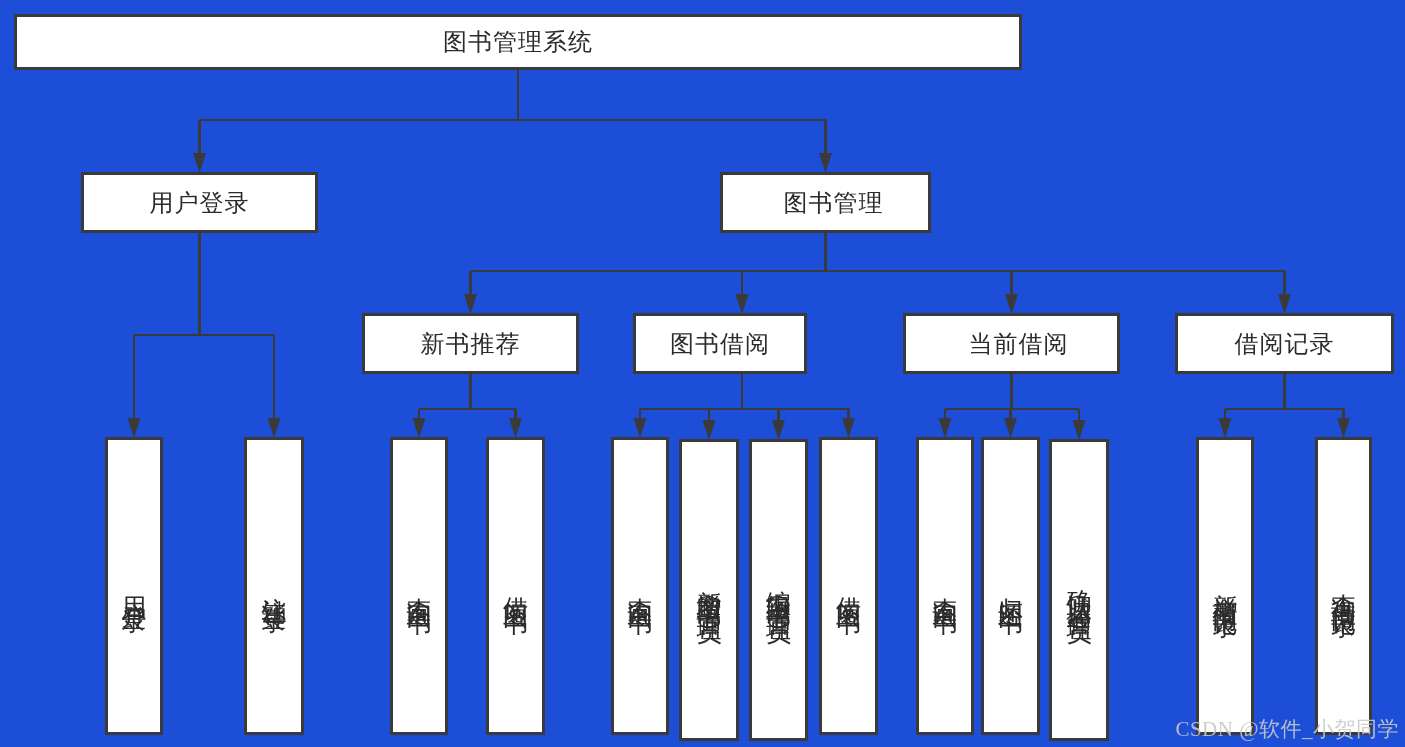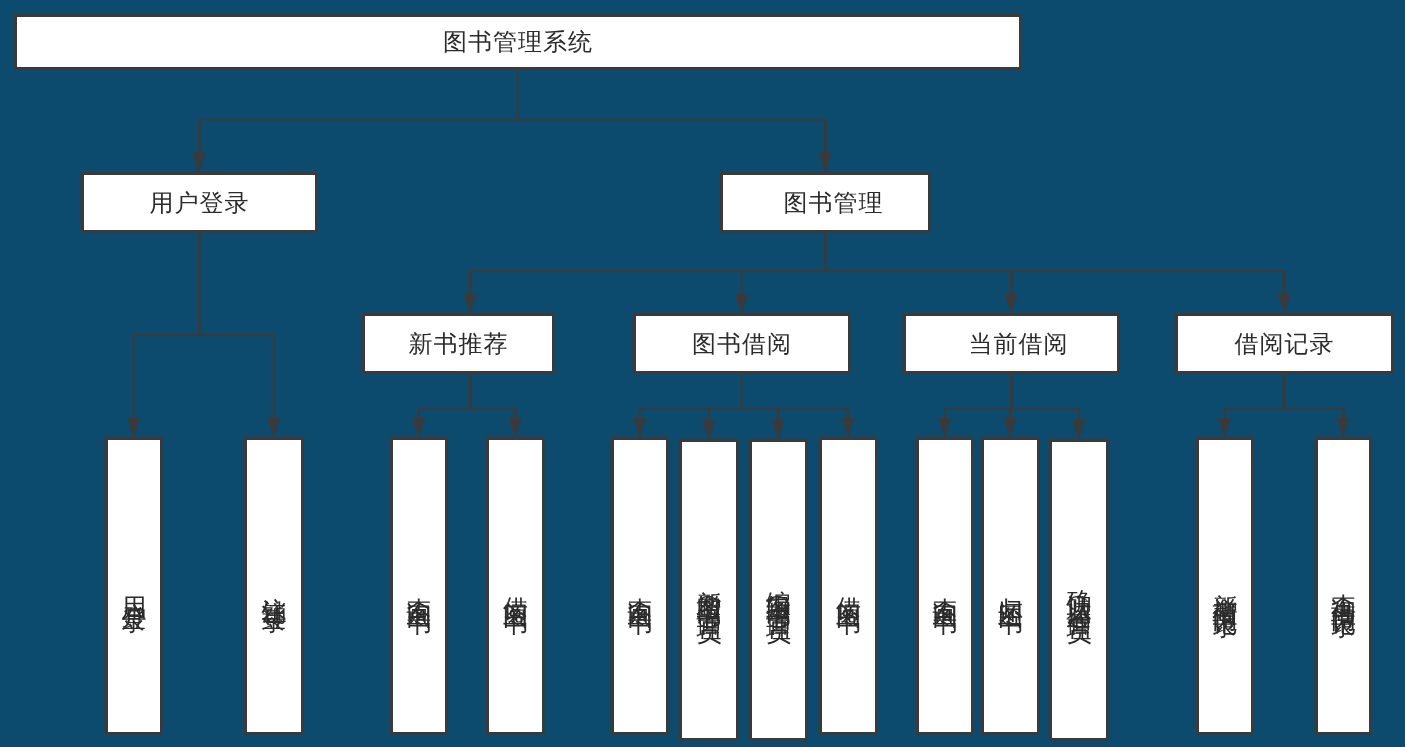--- a/index.html
+++ b/index.html
@@ -4,21 +4,21 @@
 <style>
   html, body {
     margin: 0;
     padding: 0;
     background: #ffffff;
   }
   .stage {
     position: relative;
     width: 1405px;
     height: 747px;
-    background: #0c4a6e;
+    background: #1d4ed8;
     overflow: hidden;
     font-family: Liberation Serif, serif;
   }
   .connectors {
     position: absolute;
     left: 0;
     top: 0;
     z-index: 0;
   }
   .node {
@@ -110,31 +110,32 @@
       <line x1="1225" y1="409" x2="1343.5" y2="409" stroke="#3a3a3a" stroke-width="2.5" shape-rendering="crispEdges"></line>
       <line x1="1225" y1="409" x2="1225" y2="419" stroke="#3a3a3a" stroke-width="2.5" shape-rendering="crispEdges"></line>
       <polygon points="1218.5,418 1231.5,418 1225,438" fill="#3a3a3a"></polygon>
       <line x1="1343.5" y1="409" x2="1343.5" y2="419" stroke="#3a3a3a" stroke-width="2.5" shape-rendering="crispEdges"></line>
       <polygon points="1337,418 1350,418 1343.5,438" fill="#3a3a3a"></polygon>
     </svg>
   <div id="nodes-layer">
       <div class="node h" style="left: 14px; top: 14px; width: 1008px; height: 56px;">图书管理系统</div>
       <div class="node h" style="left: 81px; top: 172px; width: 237px; height: 61px;">用户登录</div>
       <div class="node h" style="left: 720px; top: 172px; width: 211px; height: 61px; padding-left: 16px;">图书管理</div>
-      <div class="node h" style="left: 362px; top: 313px; width: 193px; height: 61px;">新书推荐</div>
-      <div class="node h" style="left: 633px; top: 313px; width: 218px; height: 61px;">图书借阅</div>
+      <div class="node h" style="left: 362px; top: 313px; width: 217px; height: 61px;">新书推荐</div>
+      <div class="node h" style="left: 633px; top: 313px; width: 174px; height: 61px;">图书借阅</div>
       <div class="node h" style="left: 903px; top: 313px; width: 217px; height: 61px; padding-left: 14px;">当前借阅</div>
       <div class="node h" style="left: 1175px; top: 313px; width: 219px; height: 61px; text-align: right;">借阅记录</div>
       <div class="node v" style="left: 105px; top: 437px; width: 58px; height: 298px;">用户登录</div>
       <div class="node v" style="left: 244px; top: 437px; width: 60px; height: 298px;">注销登录</div>
       <div class="node v" style="left: 390px; top: 437px; width: 58px; height: 298px;">查询图书</div>
       <div class="node v" style="left: 486px; top: 437px; width: 59px; height: 298px;">借阅图书</div>
       <div class="node v" style="left: 611px; top: 437px; width: 58px; height: 298px;">查询图书</div>
       <div class="node v" style="left: 679px; top: 439px; width: 60px; height: 302px;">新增图书（管理员）</div>
       <div class="node v" style="left: 749px; top: 439px; width: 59px; height: 302px;">编辑图书（管理员）</div>
       <div class="node v" style="left: 819px; top: 437px; width: 59px; height: 298px;">借阅图书</div>
       <div class="node v" style="left: 916px; top: 437px; width: 58px; height: 298px;">查询图书</div>
       <div class="node v" style="left: 981px; top: 437px; width: 59px; height: 298px;">归还图书</div>
       <div class="node v" style="left: 1049px; top: 439px; width: 60px; height: 302px;">确认归还（管理员）</div>
       <div class="node v" style="left: 1196px; top: 437px; width: 58px; height: 298px;">新增借阅记录</div>
       <div class="node v" style="left: 1315px; top: 437px; width: 57px; height: 298px;">查询借阅记录</div>
     </div>
+  <div class="watermark">CSDN @软件_小贺同学</div>
 </div>
 
 </body></html>

